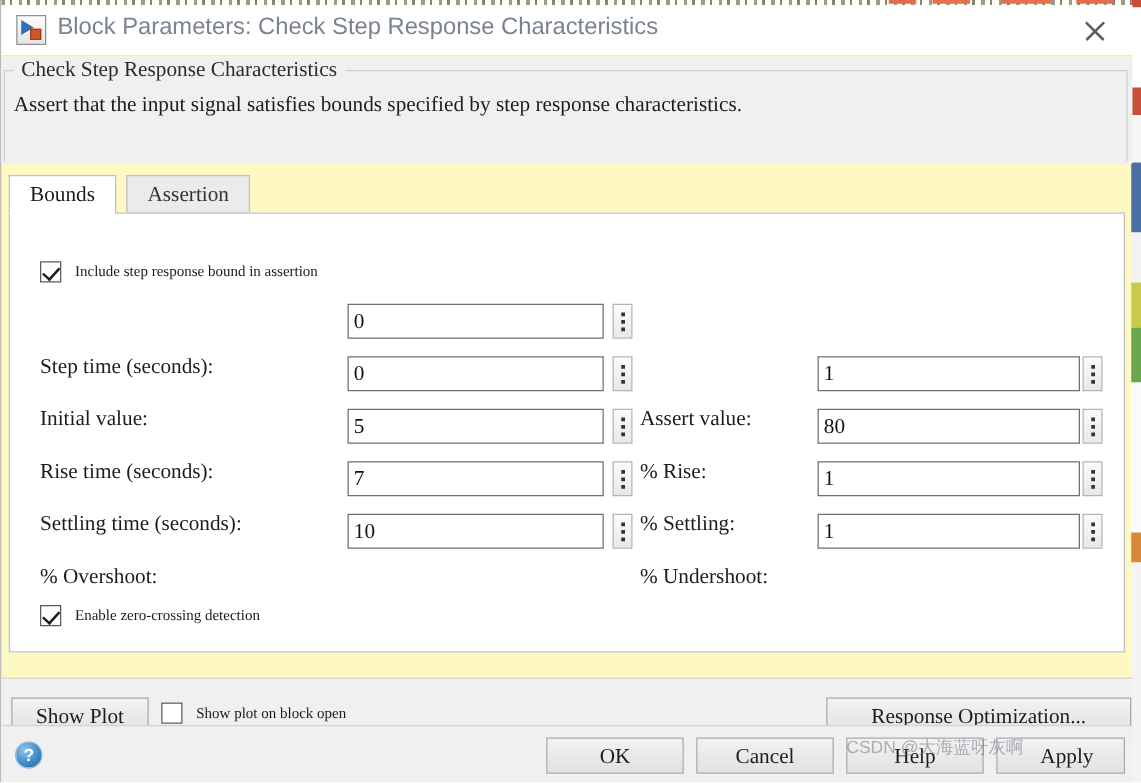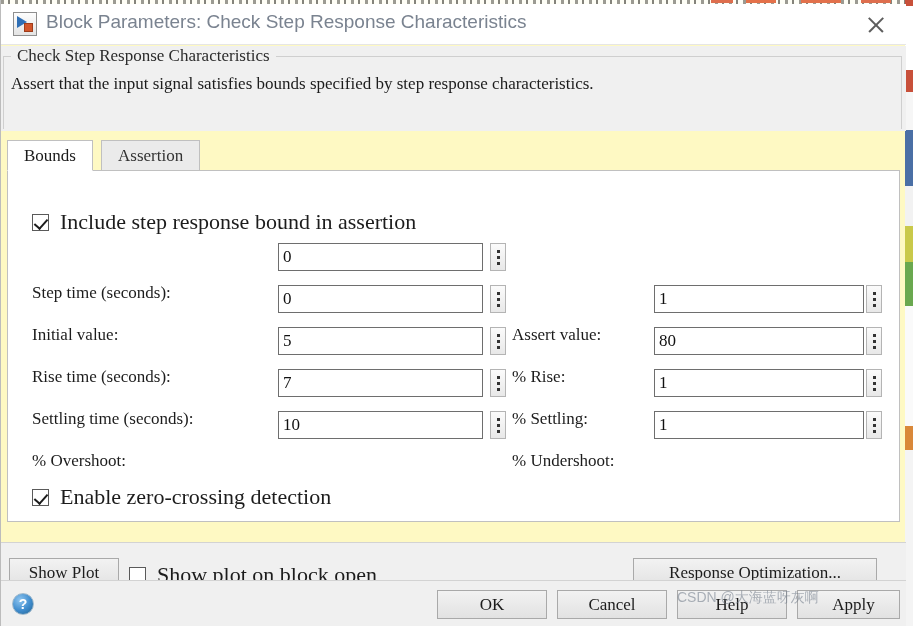--- a/index.html
+++ b/index.html
@@ -144,21 +144,21 @@
   .chkbox {
     width: 17px; height: 17px; background:#ffffff;
     border: 1px solid #5a5a5a; position: relative; flex: none;
   }
   .chkbox.checked:after {
     content:""; position:absolute; left:4px; top:1px;
     width:6px; height:11px;
     border: solid #1c1c1c; border-width: 0 2px 2px 0;
     transform: rotate(42deg);
   }
-  .chk-label { margin-left: 11px; font-size: 22px; color:#1c1c1c; white-space:nowrap; }
+  .chk-label { margin-left: 11px; font-size: 12px; color:#1c1c1c; white-space:nowrap; }
 
   .frow { position: absolute; height: 28px; }
   .flabel {
     position: absolute; top: 20px; font-size: 17px; color:#1c1c1c; white-space: nowrap; margin-top: 20px;
   }
   .fin {
     position: absolute; top: 0; height: 28px;
     border: 1px solid #6e6e6e; background:#ffffff;
     font-family: "Liberation Serif","DejaVu Serif",serif;
     font-size: 17px; color:#111; padding: 0 4px;
@@ -361,21 +361,21 @@
   </div>
 
   <div class="botbar">
     <div class="btn" style="left:8px; top:15px; width:110px; height:30px;">Show Plot</div>
 
     <div class="chk-row" style="left:128px; top:19px;">
       <span class="chkbox"></span>
       <span class="chk-label">Show plot on block open</span>
     </div>
 
-    <div class="btn" style="left:632px; top:15px; width:244px; height:30px;">Response Optimization...</div>
+    <div class="btn" style="left:660px; top:15px; width:244px; height:30px;">Response Optimization...</div>
   </div>
 
   <div class="footer">
     <div class="helpdot">?</div>
 
     <div class="btn" style="left:436px; top:9px; width:110px; height:29px;">OK</div>
     <div class="btn" style="left:556px; top:9px; width:110px; height:29px;">Cancel</div>
     <div class="btn" style="left:676px; top:9px; width:110px; height:29px;">Help</div>
     <div class="btn" style="left:796px; top:9px; width:103px; height:29px;padding-left:10px;">Apply</div>
   </div>

